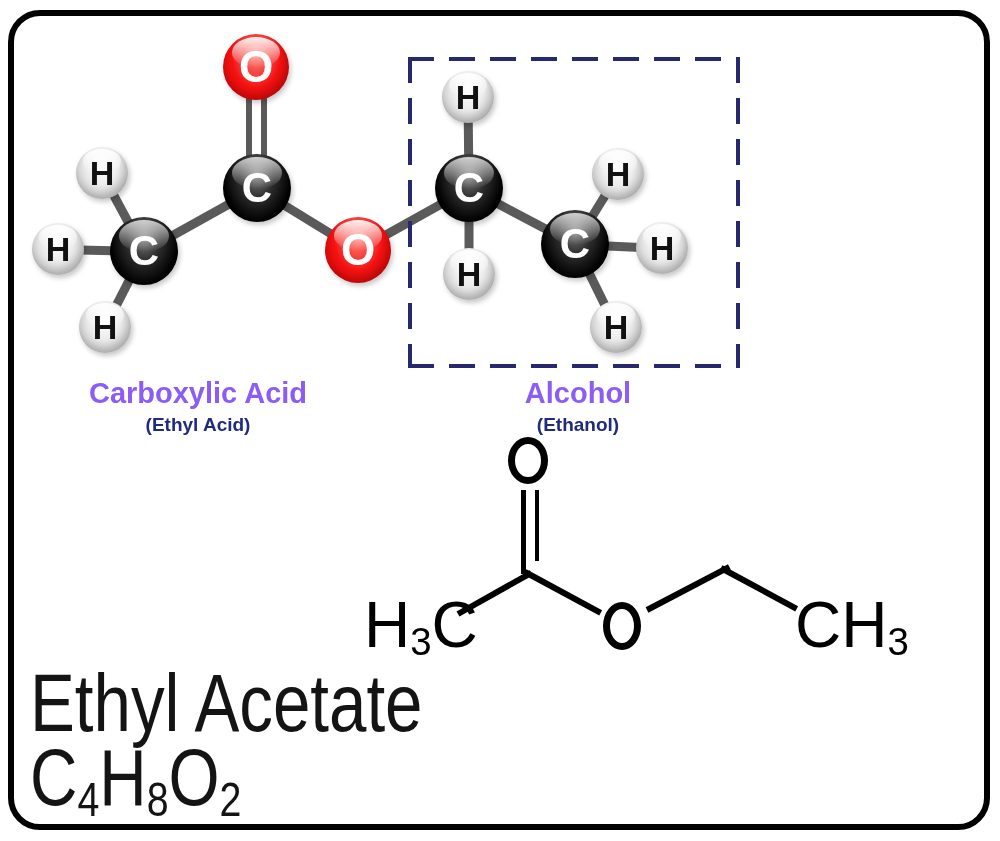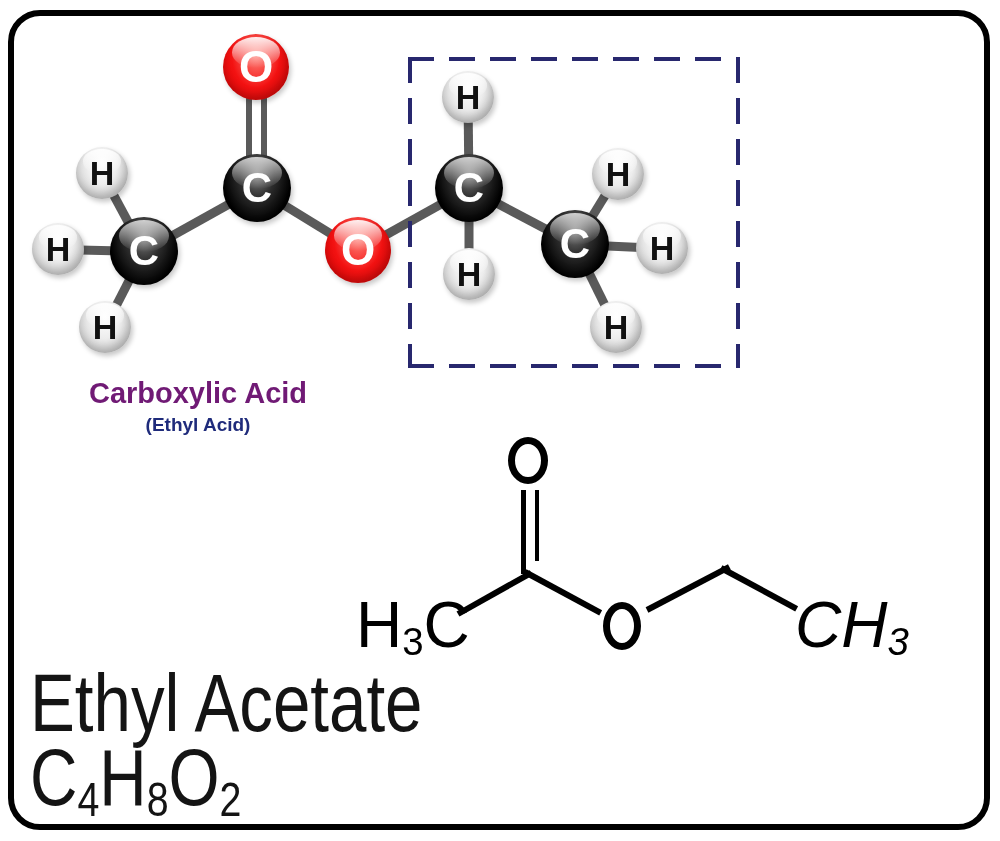--- a/index.html
+++ b/index.html
@@ -32,21 +32,21 @@
             background:radial-gradient(ellipse at 50% 30%, #ffffff 0%, #ededed 42%, #cfcfcf 78%, #b7b7b7 100%); }
 
   
   .dash-h { position:absolute; height:4px;
             background:repeating-linear-gradient(to right, #28286e 0 26px, transparent 26px 41px); z-index:4; }
   .dash-v { position:absolute; width:4px;
             background:repeating-linear-gradient(to bottom, #28286e 0 26px, transparent 26px 41px); z-index:4; }
 
   
   .region-label { position:absolute; width:260px; text-align:center; z-index:5; }
-  .region-label .t { font-size:29px; font-weight:bold; color:#701a75; line-height:1.0; }
+  .region-label .t { font-size:29px; font-weight:bold; color:#8b5cf6; line-height:1.0; }
   .region-label .s { font-size:19px; font-weight:bold; color:#1f2b7b; margin-top:7px; line-height:1.0; }
 
   
   .sk-bond { position:absolute; height:6px; background:#000; transform-origin:0 50%; }
   .sk-dline { position:absolute; width:4.5px; background:#000; }
   .sk-o { position:absolute; border:7px solid #000; border-radius:50%; background:transparent; }
   .sk-text { position:absolute; font-size:64px; color:#000; line-height:1;
              font-family:"Liberation Sans", sans-serif; white-space:nowrap; }
   .sk-text .sub, .formula .sub { font-size:0.6em; vertical-align:-0.22em; }
 
@@ -130,31 +130,35 @@
     <div class="dash-h" style="left:408px; top:57px;  width:332px;"></div>
     <div class="dash-h" style="left:408px; top:364px; width:332px;"></div>
     <div class="dash-v" style="left:408px; top:57px;  height:311px;"></div>
     <div class="dash-v" style="left:736px; top:57px;  height:311px;"></div>
   </div>
 
   <div class="region-label" style="left:68px; top:379px;">
     <div class="t">Carboxylic Acid</div>
     <div class="s">(Ethyl Acid)</div>
   </div>
+  <div class="region-label" style="left:448px; top:379px;">
+    <div class="t">Alcohol</div>
+    <div class="s">(Ethanol)</div>
+  </div>
 
   <div>
     <div class="sk-o" style="left:508px; top:437px; width:40px; height:47px;"></div>
     <div class="sk-dline" style="left:521px; top:490px; height:84px;"></div>
     <div class="sk-dline" style="left:534.5px; top:490px; height:71px;"></div>
     <div class="sk-bond" style="left:458px; top:611px; width:83.7px; transform:rotate(-29.32deg);"></div>
     <div class="sk-bond" style="left:525px; top:569px; width:86.4px; transform:rotate(28.34deg);"></div>
     <div class="sk-o" style="left:603px; top:602px; width:38px; height:48px;"></div>
     <div class="sk-bond" style="left:647px; top:607px; width:92.6px; transform:rotate(-27.67deg);"></div>
     <div class="sk-bond" style="left:721px; top:565px; width:86.4px; transform:rotate(28.34deg);"></div>
 
-    <div class="sk-text" style="left:356px; top:593px;text-align:right;"><span>H</span><span class="sub">3</span><span>C</span></div>
-    <div class="sk-text" style="left:795px; top:593px;font-style:italic;"><span>CH</span><span class="sub">3</span></div>
+    <div class="sk-text" style="left:364px; top:593px;text-align:right;"><span>H</span><span class="sub">3</span><span>C</span></div>
+    <div class="sk-text" style="left:795px; top:593px;"><span>CH</span><span class="sub">3</span></div>
   </div>
 
   <div class="title">Ethyl Acetate</div>
   <div class="formula"><span>C</span><span class="sub">4</span><span>H</span><span class="sub">8</span><span>O</span><span class="sub">2</span></div>
 
 </div>
 
 </body></html>

